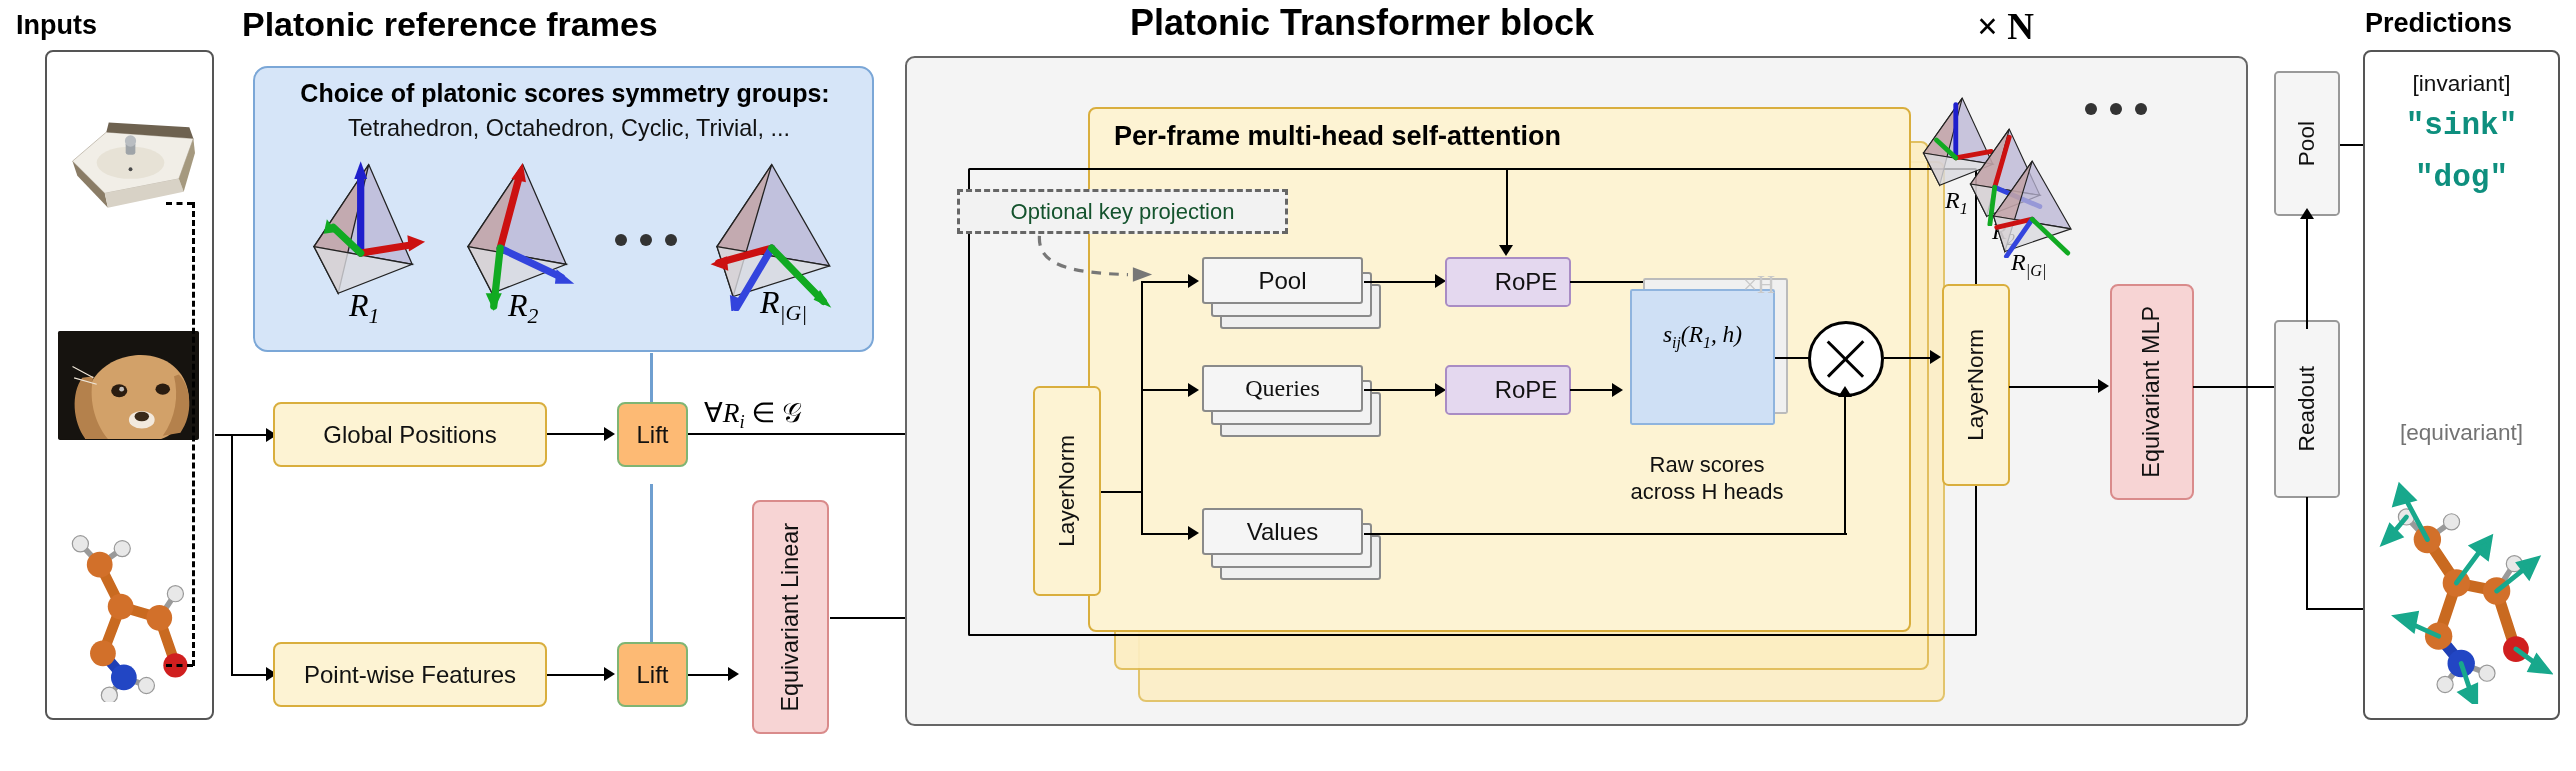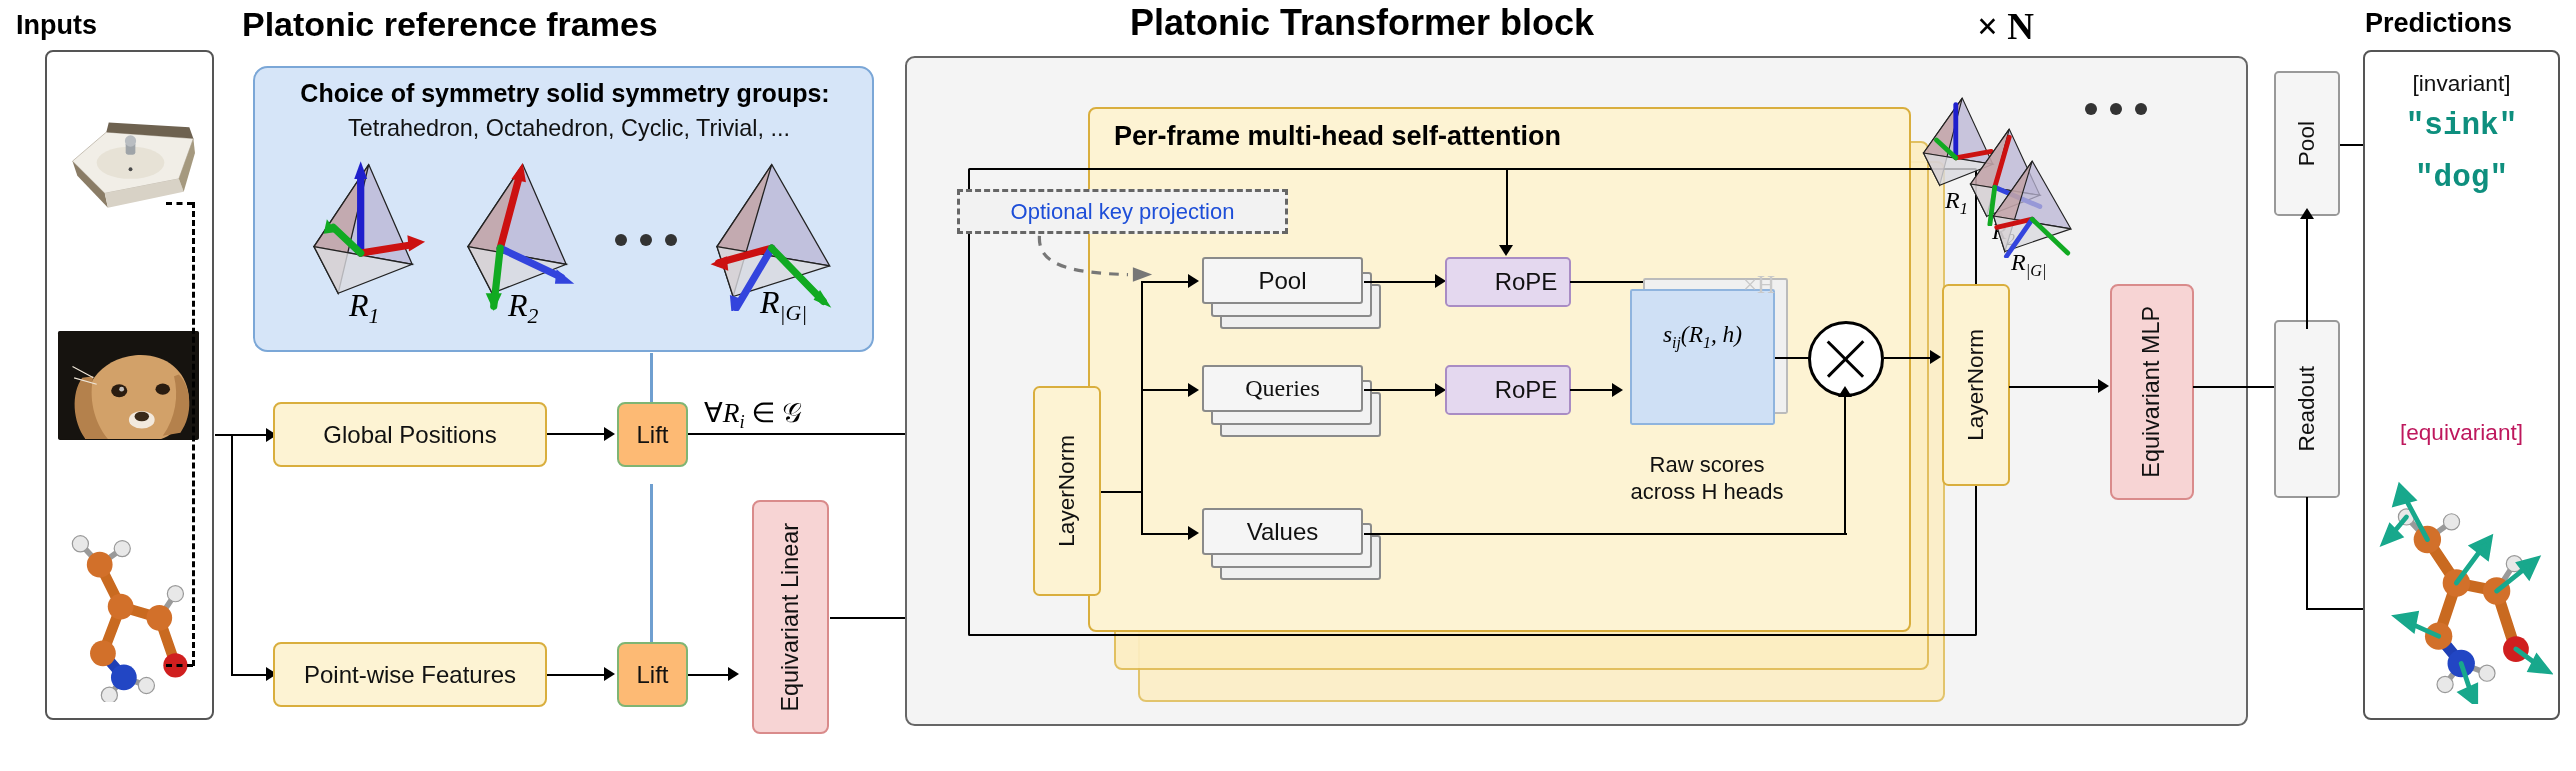--- a/index.html
+++ b/index.html
@@ -152,21 +152,21 @@
 <div class="dash-h" style="left:166px; top:664px; width:27.4px;"></div>
 
 <div class="ln ln-v" style="left:231px; top:434px; height:242px;"></div>
 <div class="ln ln-h" style="left:215px; top:434px; width:56px;"></div>
 <div class="ln ln-h" style="left:231px; top:674px; width:40px;"></div>
 <div class="arrowhead ah-r" style="left:266px; top:428px;"></div>
 <div class="arrowhead ah-r" style="left:266px; top:667px;"></div>
 
 <div class="box box-blue" style="left:253px; top:66px; width:621px; height:286px; border-radius:14.5px;"></div>
 
-<div class="abs" style="left:263px; top:79px; width:604px; text-align:center; font-size:25px; font-weight:bold; color:#000;">Choice of symmetry solid symmetry groups:</div>
+<div class="abs" style="left:263px; top:79px; width:604px; text-align:center; font-size:25px; font-weight:bold; color:#000;">Choice of platonic scores symmetry groups:</div>
 <div class="abs" style="left:267px; top:115px; width:604px; text-align:center; font-size:23.4px; color:#111;">Tetrahedron, Octahedron, Cyclic, Trivial, ...</div>
 
 <div class="abs" style="left:291px; top:150px; width:178px; height:161px;">
   <svg viewBox="0 0 220 200" width="178" height="161">
     <polygon points="96,18 28,120 150,142" fill="#b9b4d4" fill-opacity=".75" stroke="#222" stroke-width="1.6"></polygon>
     <polygon points="96,18 28,120 58,178" fill="#c49b93" fill-opacity=".6" stroke="#222" stroke-width="1.6"></polygon>
     <polygon points="28,120 150,142 58,178" fill="#d9d9de" fill-opacity=".8" stroke="#222" stroke-width="1.6"></polygon>
     <g stroke-width="9" stroke-linecap="round">
       <line x1="86" y1="128" x2="86" y2="30" stroke="#1f1fcc"></line>
       <line x1="86" y1="128" x2="148" y2="118" stroke="#cc1111"></line>
@@ -279,21 +279,21 @@
 
 <div class="box box-yellow" style="left:1088px; top:107px; width:823px; height:525px; border-radius:8px;"></div>
 
 <div class="abs" style="left:1114px; top:121px; font-size:27px; font-weight:bold; color:#000;">Per-frame multi-head self-attention</div>
 
 <div class="abs" style="left:968px; top:168px; width:1009px; height:468px; border:2.4px solid #000; border-radius:1.6px; background:transparent;"></div>
 
 <div class="abs" style="left:957px; top:189px; width:331px; height:45px;
             border:3.2px dashed #666; background:#f2f2f2; display:flex;
             align-items:center; justify-content:center;">
-  <span class="lbl" style="font-size:22px; color:#1d4ed8;">Optional key projection</span>
+  <span class="lbl" style="font-size:22px; color:#14532d;">Optional key projection</span>
 </div>
 
 <svg class="abs" style="left:1033px; top:234px; width:153px; height:65px;" viewBox="0 0 190 80">
   <path d="M8 2 C6 36 40 48 118 50" stroke="#777" stroke-width="4" fill="none" stroke-dasharray="12 10"></path>
   <polygon points="148,50 124,41 124,59" fill="#777"></polygon>
 </svg>
 
 <div class="box box-yellow" style="left:1033px; top:386px; width:68px; height:210px; border-radius:6.5px;">
   <span class="lbl vert" style="font-size:22.6px;">LayerNorm</span>
 </div>
@@ -465,21 +465,21 @@
 <div class="arrowhead ah-r" style="left:2394px; top:601px;"></div>
 
 <div class="box box-white" style="left:2363px; top:50px; width:197px; height:670px;"></div>
 
 <div class="abs" style="left:2368px; top:71px; width:187px; text-align:center; font-size:22.6px; color:#111;">[invariant]</div>
 
 <div class="abs mono teal" style="left:2368px; top:108px; width:187px; text-align:center; font-size:31px;">"sink"</div>
 
 <div class="abs mono teal" style="left:2368px; top:160px; width:187px; text-align:center; font-size:31px;">"dog"</div>
 
-<div class="abs" style="left:2368px; top:420px; width:187px; text-align:center; font-size:22.6px; color:#be185d;">[equivariant]</div>
+<div class="abs" style="left:2368px; top:420px; width:187px; text-align:center; font-size:22.6px; color:#737373;">[equivariant]</div>
 
 <div class="photo" style="left:2371px; top:462px; width:182px; height:242px; background:#fff;">
   <svg viewBox="0 0 226 300" width="182" height="242">
     <g stroke="#c96a20" stroke-width="14" stroke-linecap="round" fill="none">
       <path d="M70 96 L106 150"></path>
       <path d="M106 150 L84 216"></path>
       <path d="M106 150 L156 160"></path>
       <path d="M156 160 L176 222"></path>
     </g>
     <g stroke="#1f3fb5" stroke-width="14" stroke-linecap="round" fill="none">

